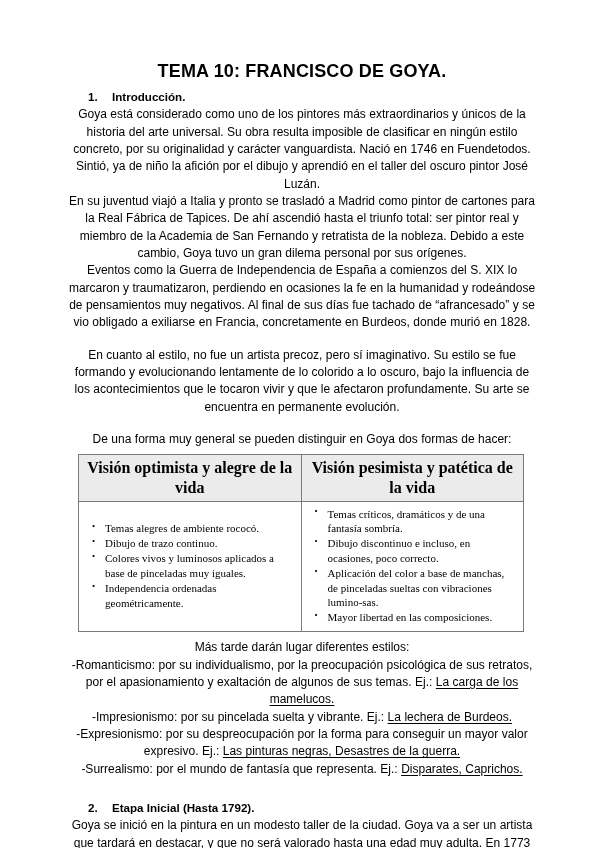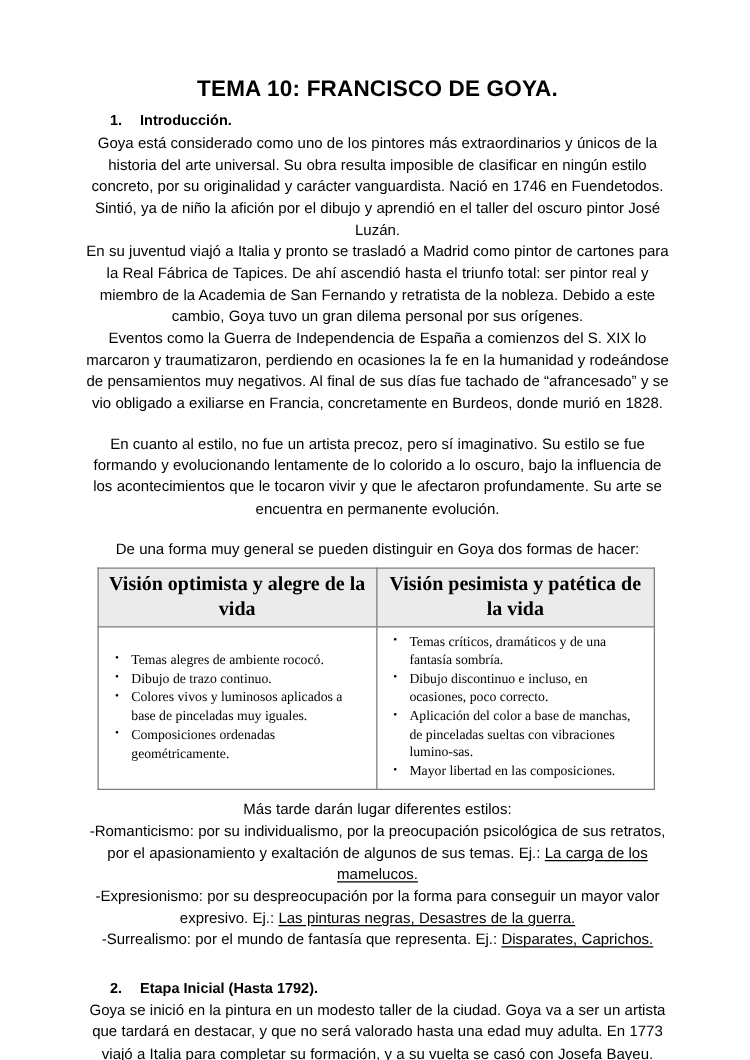--- a/index.html
+++ b/index.html
@@ -139,40 +139,41 @@
         <th>Visión pesimista y patética de la vida</th>
       </tr>
     </thead>
     <tbody>
       <tr>
         <td class="col-left">
           <ul>
             <li>Temas alegres de ambiente rococó.</li>
             <li>Dibujo de trazo continuo.</li>
             <li>Colores vivos y luminosos aplicados a base de pinceladas muy iguales.</li>
-            <li>Composiciones ordenadas geométricamente.</li>
+            <li>Independencia ordenadas geométricamente.</li>
           </ul>
         </td>
         <td>
           <ul>
             <li>Temas críticos, dramáticos y de una fantasía sombría.</li>
             <li>Dibujo discontinuo e incluso, en ocasiones, poco correcto.</li>
             <li>Aplicación del color a base de manchas, de pinceladas sueltas con vibraciones lumino-sas.</li>
             <li>Mayor libertad en las composiciones.</li>
           </ul>
         </td>
       </tr>
     </tbody>
   </table>
 
   <div class="spacer-sm"></div>
 
   <p class="para">Más tarde darán lugar diferentes estilos:</p>
 
   <p class="para"><span>-Romanticismo: por su individualismo, por la preocupación psicológica de sus retratos, por el apasionamiento y exaltación de algunos de sus temas. Ej.: </span><u class="work">La carga de los mamelucos.</u></p>
+  <p class="para"><span>-Impresionismo: por su pincelada suelta y vibrante. Ej.: </span><u class="work">La lechera de Burdeos.</u></p>
   <p class="para"><span>-Expresionismo: por su despreocupación por la forma para conseguir un mayor valor expresivo. Ej.: </span><u class="work">Las pinturas negras, Desastres de la guerra.</u></p>
   <p class="para"><span>-Surrealismo: por el mundo de fantasía que representa. Ej.: </span><u class="work">Disparates, Caprichos.</u></p>
 
   <div class="spacer-lg"></div>
 
   <div class="section-heading">
     <span class="num">2.</span><span>Etapa Inicial (Hasta 1792).</span>
   </div>
 
   <p class="para">Goya se inició en la pintura en un modesto taller de la ciudad. Goya va a ser un artista que tardará en destacar, y que no será valorado hasta una edad muy adulta. En 1773 viajó a Italia para completar su formación, y a su vuelta se casó con Josefa Bayeu.</p>

